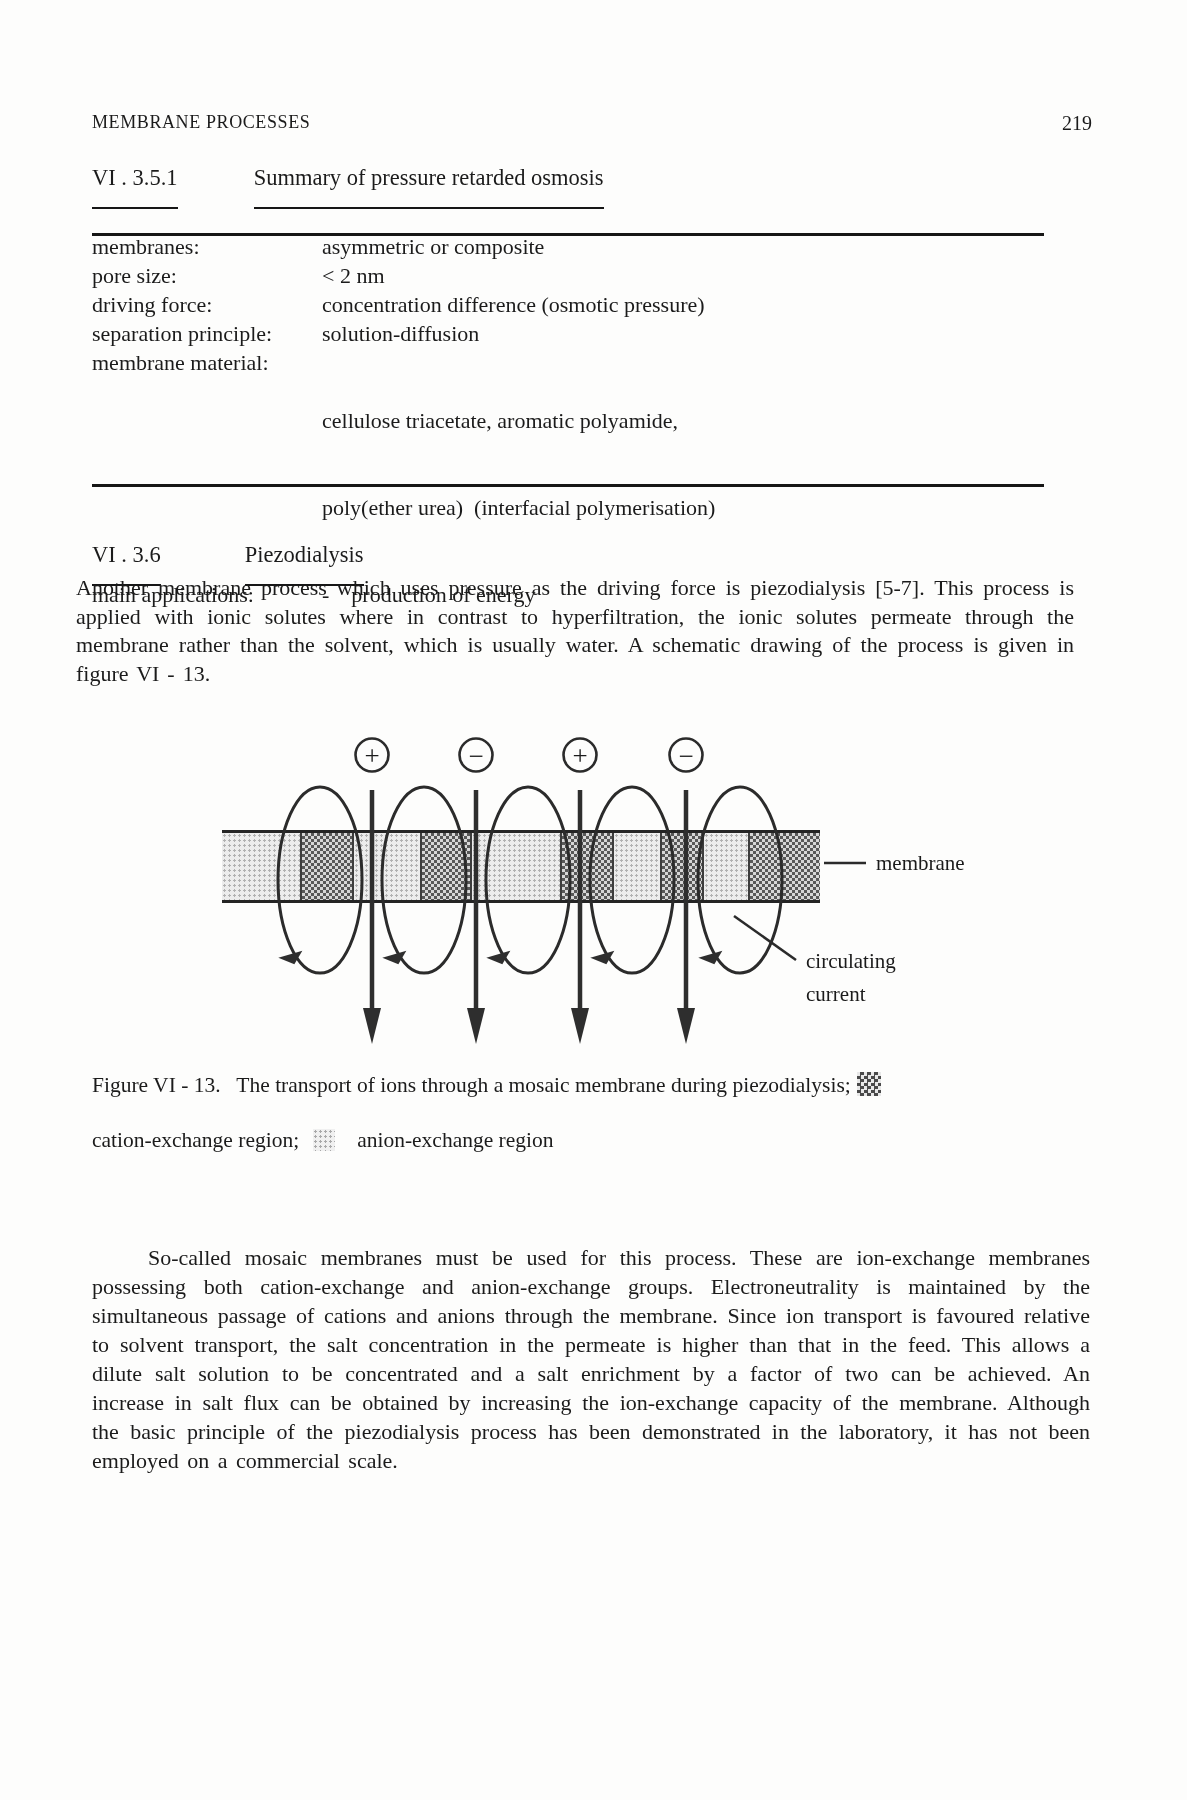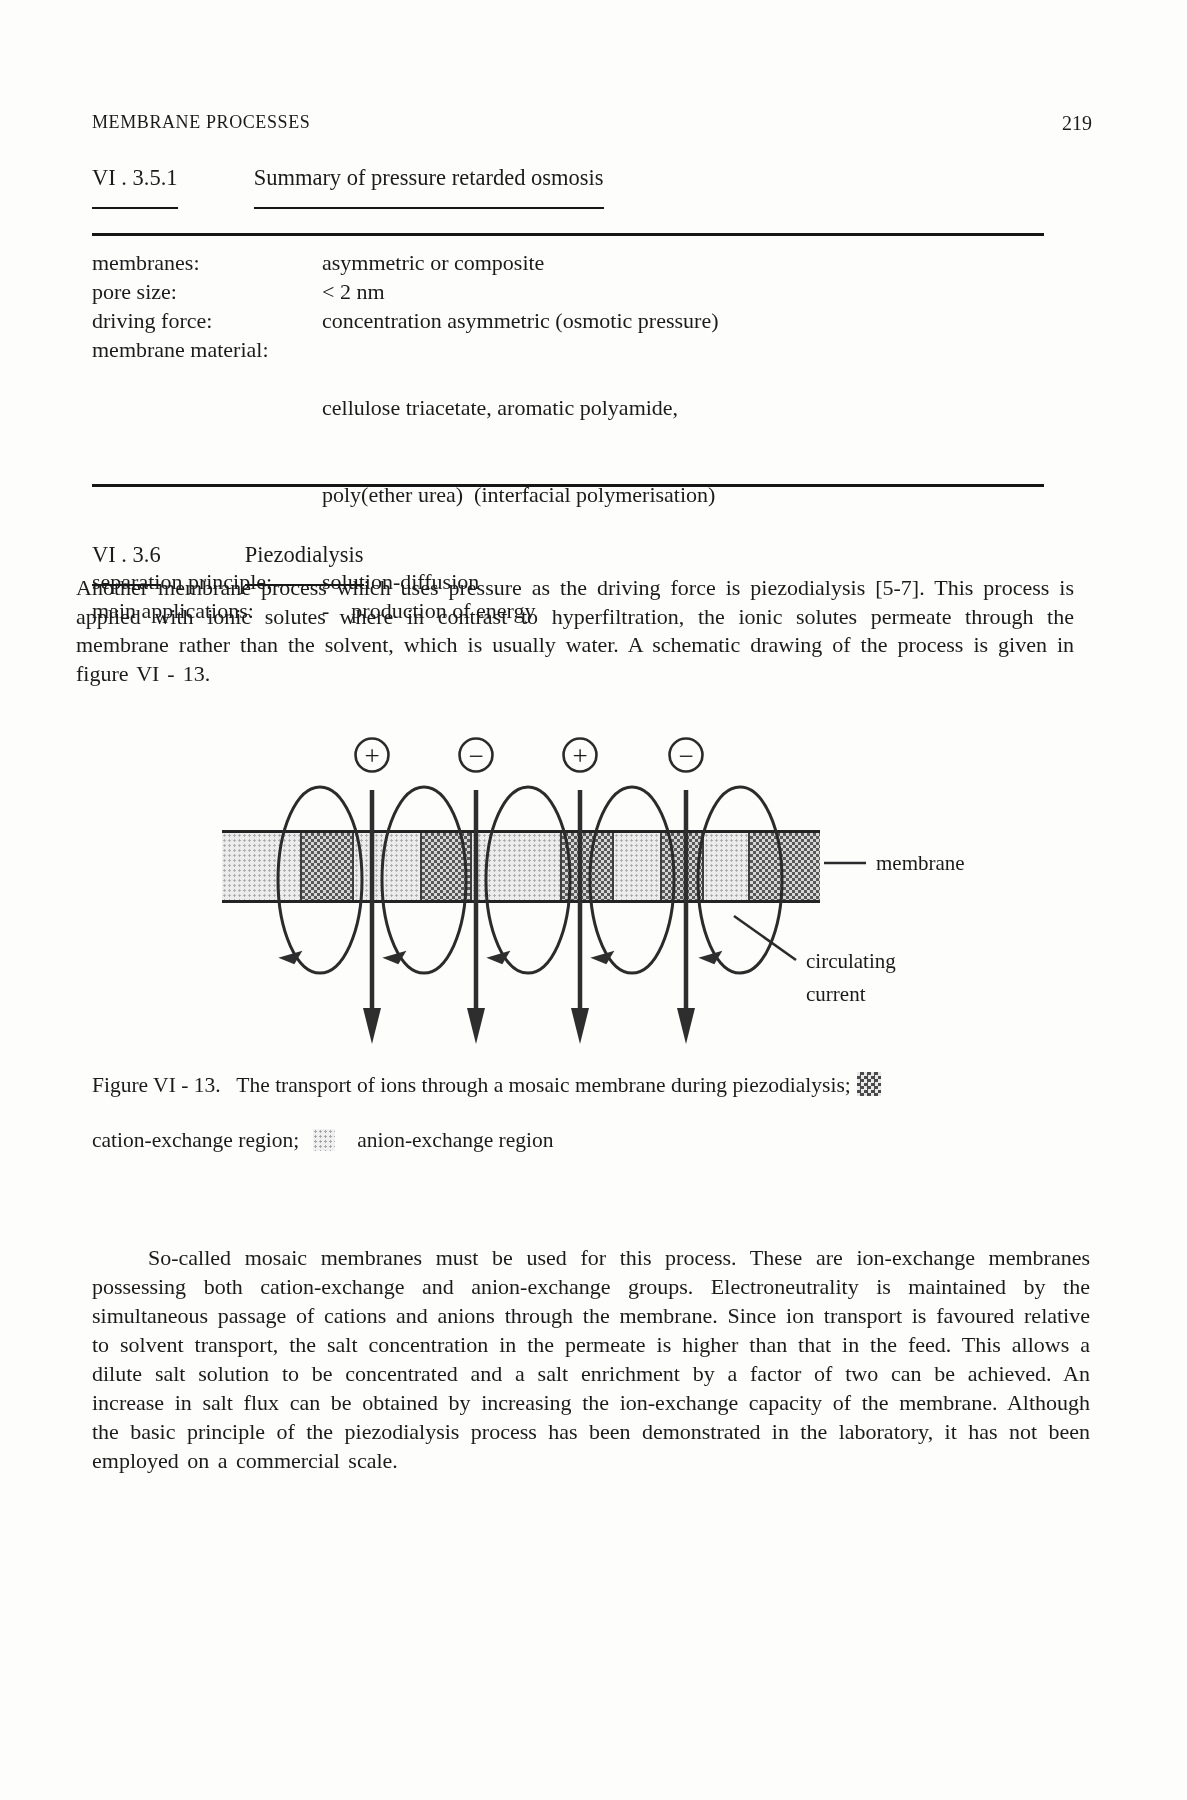--- a/index.html
+++ b/index.html
@@ -24,21 +24,21 @@
   .h351{left:92px;top:165px;}
   .h351 .ttl{margin-left:76px;}
   .h36{left:92px;top:542px;}
   .h36 .ttl{margin-left:84px;text-align:right;}
 
   .rule{height:2.5px;background:#161616;}
   .rule1{left:92px;top:233px;width:952px;}
   .rule2{left:92px;top:484px;width:952px;}
 
   
-  .sum-table{left:92px;top:248px;width:1000px;font-size:22px;line-height:29px;}
+  .sum-table{left:92px;top:232px;width:1000px;font-size:22px;line-height:29px;}
   .sum-row{display:flex;}
   .sum-row .lbl{width:230px;flex:0 0 230px;}
   .sum-row .val{white-space:pre-wrap;}
 
   
   .para{font-size:22px;line-height:28.5px;text-align:justify;word-spacing:2.5px;}
   .p36{left:76px;top:574px;width:998px;}
   .pbody{left:92px;top:1243px;width:998px;line-height:29px;text-indent:56px;word-spacing:3px;}
 
   
@@ -86,32 +86,32 @@
   <div class="sum-row">
     <span class="lbl">membranes:</span>
     <span class="val">asymmetric or composite</span>
   </div>
   <div class="sum-row">
     <span class="lbl">pore size:</span>
     <span class="val">&lt; 2 nm</span>
   </div>
   <div class="sum-row">
     <span class="lbl">driving force:</span>
-    <span class="val">concentration asymmetric (osmotic pressure)</span>
+    <span class="val">concentration difference (osmotic pressure)</span>
+  </div>
+  <div class="sum-row">
+    <span class="lbl">separation principle:</span>
+    <span class="val">solution-diffusion</span>
   </div>
   <div class="sum-row">
     <span class="lbl">membrane material:</span>
     <span class="val">
       <div>cellulose triacetate, aromatic polyamide,</div>
       <div>poly(ether urea)  (interfacial polymerisation)</div>
     </span>
-  </div>
-  <div class="sum-row">
-    <span class="lbl">separation principle:</span>
-    <span class="val">solution-diffusion</span>
   </div>
   <div class="sum-row">
     <span class="lbl">main applications:</span>
     <span class="val">-    production of energy</span>
   </div>
 </div>
 
 <div class="abs rule rule2"></div>
 
 <div class="abs sec-head h36">

